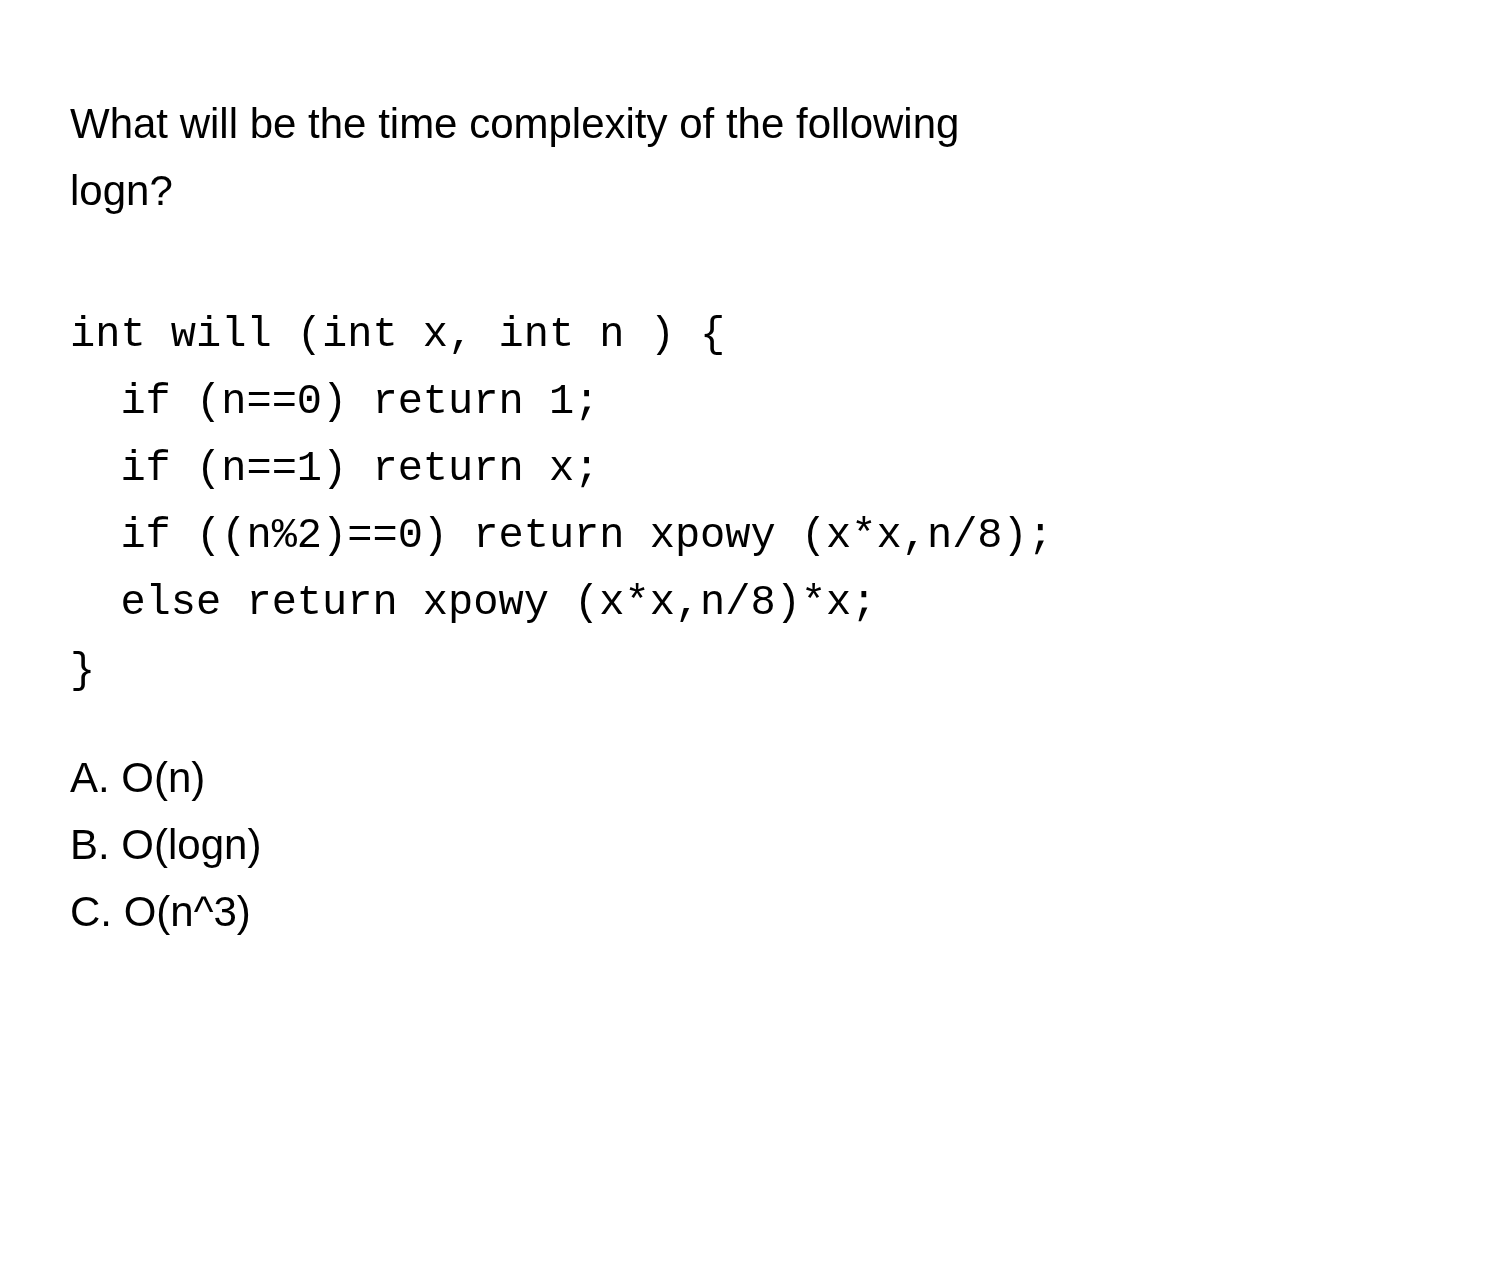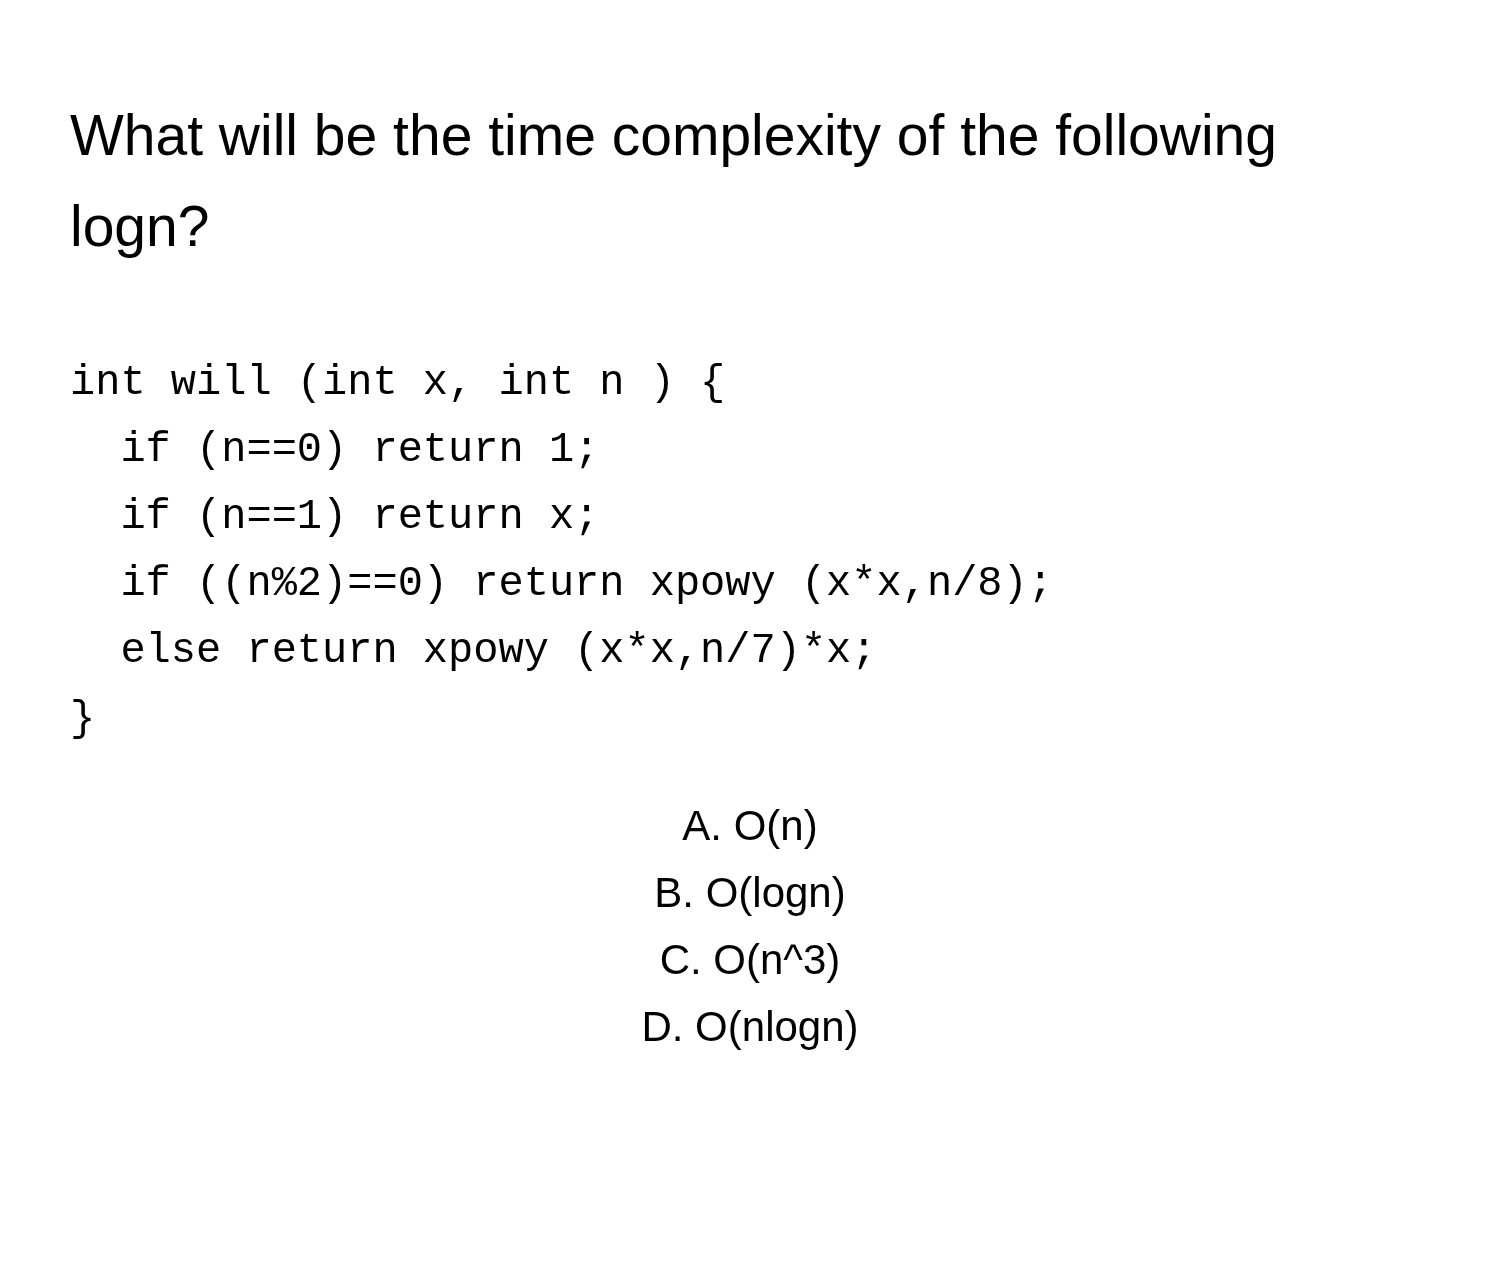--- a/index.html
+++ b/index.html
@@ -9,58 +9,56 @@
     }
     body {
       width: 1500px;
       height: 1272px;
       background: #ffffff;
       padding: 90px 70px;
       font-family: Arial, Helvetica, sans-serif;
       color: #000000;
     }
     .question-text {
-      font-size: 57px;
+      font-size: 42px;
       line-height: 1.6;
       font-family: Arial, Helvetica, sans-serif;
       margin-bottom: 10px;
     }
     .code-block {
       font-family: 'Courier New', Courier, monospace;
       font-size: 42px;
       line-height: 1.6;
       white-space: pre;
       margin-bottom: 40px;
     }
     .options {
       font-family: Arial, Helvetica, sans-serif;
       font-size: 42px;
       line-height: 1.55;
       margin-top: 20px;
-      text-align: center;
     }
     .option-line {
       margin-bottom: 2px;
     }
   </style>
 </head>
 <body>
 
 <div class="question-text">
   <span>What will be the time complexity of the following</span><br>
   <span>logn?</span>
 </div>
 
 <div class="code-block">
 <span>int will (int x, int n ) {</span>
 <span>  if (n==0) return 1;</span>
 <span>  if (n==1) return x;</span>
 <span>  if ((n%2)==0) return xpowy (x*x,n/8);</span>
-<span>  else return xpowy (x*x,n/7)*x;</span>
+<span>  else return xpowy (x*x,n/8)*x;</span>
 <span>}</span>
 </div>
 
 <div class="options">
   <div class="option-line">A. O(n)</div>
   <div class="option-line">B. O(logn)</div>
   <div class="option-line">C. O(n^3)</div>
-  <div class="option-line">D. O(nlogn)</div>
 </div>
 
 </body></html>

